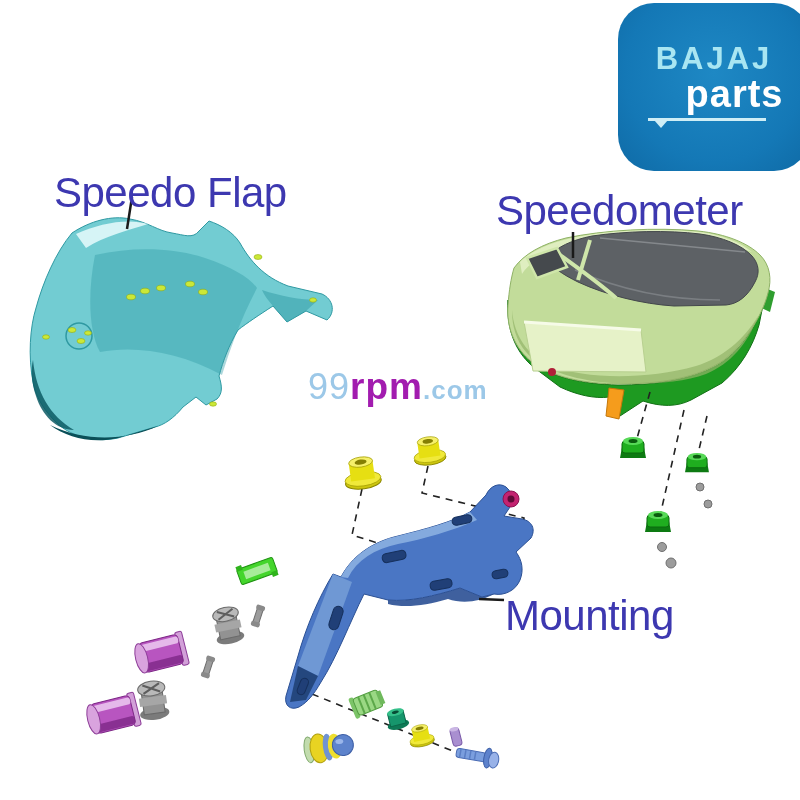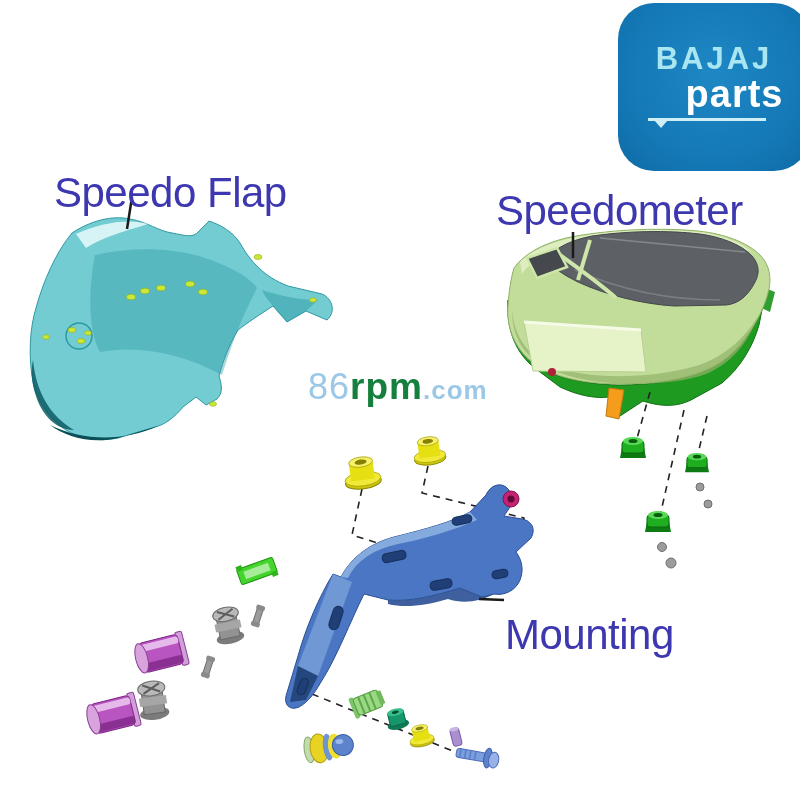--- a/index.html
+++ b/index.html
@@ -7,26 +7,26 @@
     position:relative;width:800px;height:800px;background:#ffffff;overflow:hidden;
     font-family:"Liberation Sans", sans-serif;
   }
   #parts-svg{position:absolute;left:0;top:0;}
   .part-label{
     position:absolute;color:#3d38b0;font-size:42px;line-height:1.0;
     white-space:nowrap;letter-spacing:-0.5px;
   }
   #label-speedo-flap{left:36px;top:172px;margin-left:18px;}
   #label-speedometer{left:480px;top:190px;margin-left:16px;}
-  #label-mounting{left:505px;top:604px;line-height:62px;}
+  #label-mounting{left:505px;top:585px;line-height:62px;}
   #watermark{
     position:absolute;left:308px;top:366px;white-space:nowrap;
     font-size:36px;color:#9cc8e8;letter-spacing:1px;
   }
-  #watermark .wm-mid{color:#15803d;font-weight:bold;font-size:37px;margin-top:26px;}
+  #watermark .wm-mid{color:#a21caf;font-weight:bold;font-size:37px;margin-top:26px;}
   #watermark .wm-tail{font-size:26px;font-weight:bold;}
   #logo{
     position:absolute;left:618px;top:3px;width:192px;height:168px;
     border-radius:36px;
     background:radial-gradient(circle at 50% 42%, #1e88c4 0%, #1478b6 65%, #0f6aa5 100%);
     box-sizing:border-box;text-align:center;color:#a9e6f2;
   }
   .logo-brand{margin-top:38px;font-size:31px;font-weight:bold;letter-spacing:3px;}
   .logo-genuine{margin-top:4px;font-size:22px;letter-spacing:1.5px;}
   .logo-parts{margin-top:-4px;font-size:38px;font-weight:bold;color:#ffffff;letter-spacing:1px;padding-left:41px;}
@@ -271,21 +271,21 @@
     </g>
   </svg>
 
   <div id="label-speedo-flap" class="part-label">Speedo Flap</div>
   <div id="label-speedometer" class="part-label">Speedometer</div>
   <div id="label-mounting" class="part-label">
     <div>Mounting</div>
   </div>
 
   <div id="watermark">
-    <span class="wm-head">86</span><span class="wm-mid">rpm</span><span class="wm-tail">.com</span>
+    <span class="wm-head">99</span><span class="wm-mid">rpm</span><span class="wm-tail">.com</span>
   </div>
 
   <div id="logo">
     <div class="logo-brand">BAJAJ</div>
     <div class="logo-parts">parts</div>
     <div class="logo-underline"></div>
   </div>
 
 </div>
 

